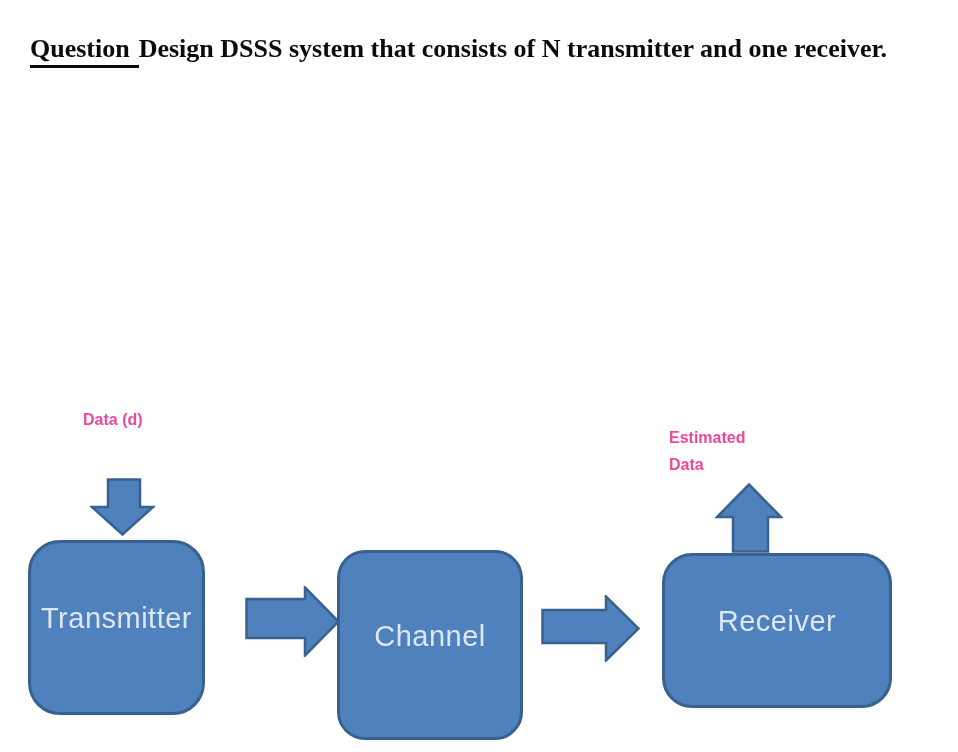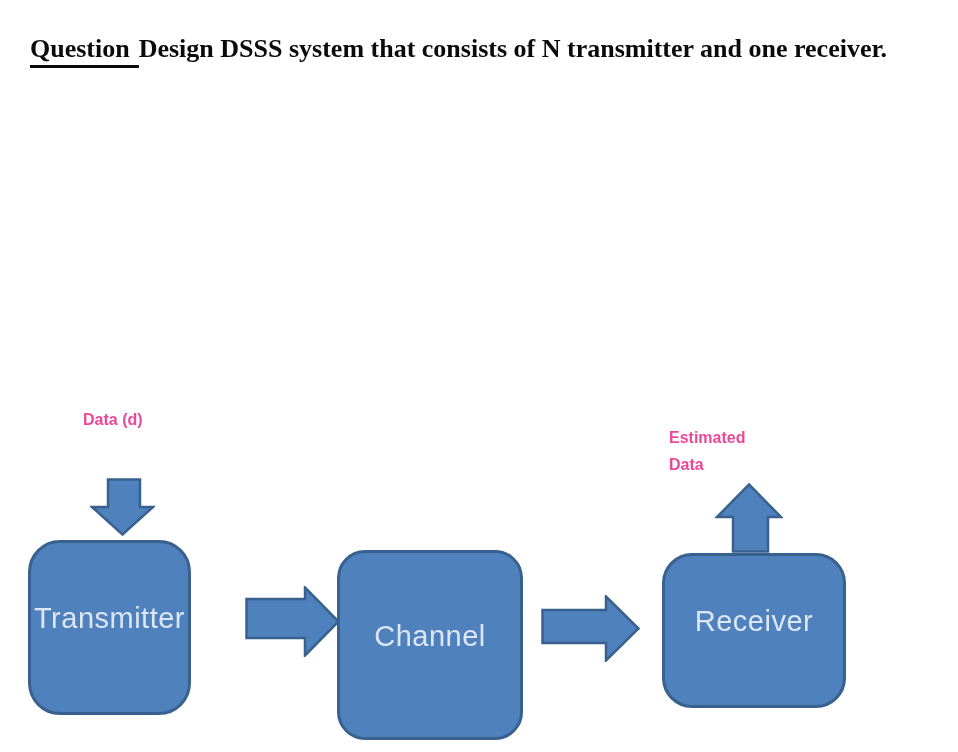--- a/index.html
+++ b/index.html
@@ -53,23 +53,23 @@
     display:flex;
     align-items:center;
     justify-content:center;
     padding-bottom:18px;
     color:var(--block-text);
     font-family:"Liberation Sans", sans-serif;
     font-size:29px;
     font-weight:normal;
     letter-spacing:0.5px;
   }
-  .block-transmitter{left:28px;top:540px;width:163px;height:175px;border-radius:32px;}
+  .block-transmitter{left:28px;top:540px;width:177px;height:175px;border-radius:32px;}
   .block-channel{left:337px;top:550px;width:186px;height:190px;border-radius:28px;}
-  .block-receiver{left:662px;top:553px;width:184px;height:155px;border-radius:30px;}
+  .block-receiver{left:662px;top:553px;width:230px;height:155px;border-radius:30px;}
   .arrow{position:absolute;display:block;}
   .arrow polygon{
     fill:var(--block-fill);
     stroke:var(--block-border);
     stroke-width:2.5;
     stroke-linejoin:miter;
   }
   .arrow-down{left:90px;top:478px;}
   .arrow-right-1{left:245px;top:586px;}
   .arrow-right-2{left:541px;top:595px;}

